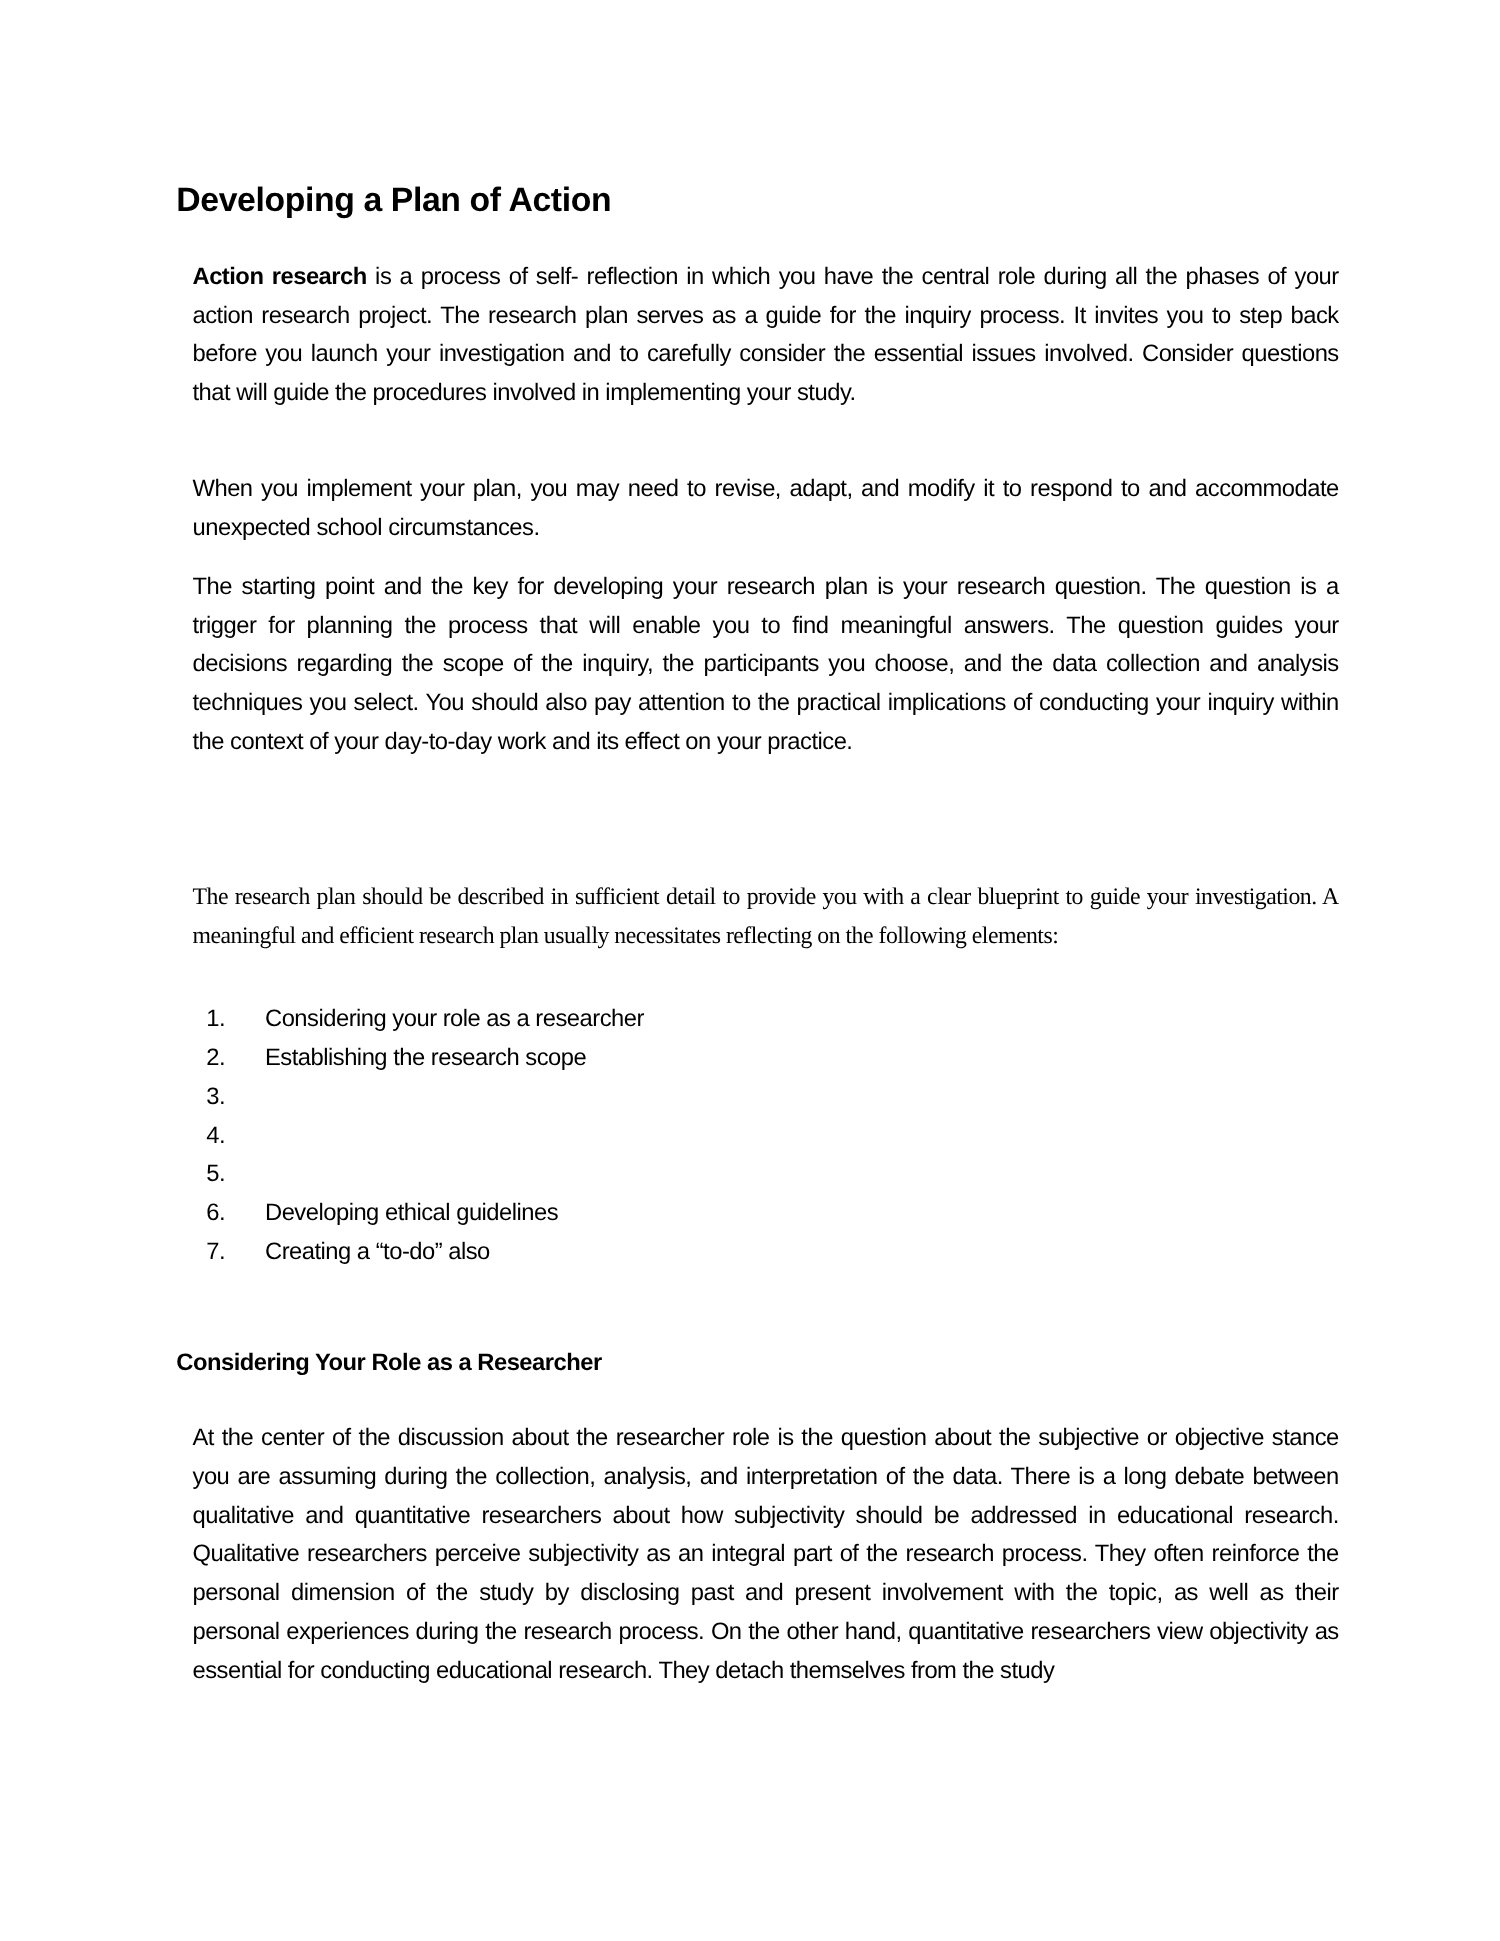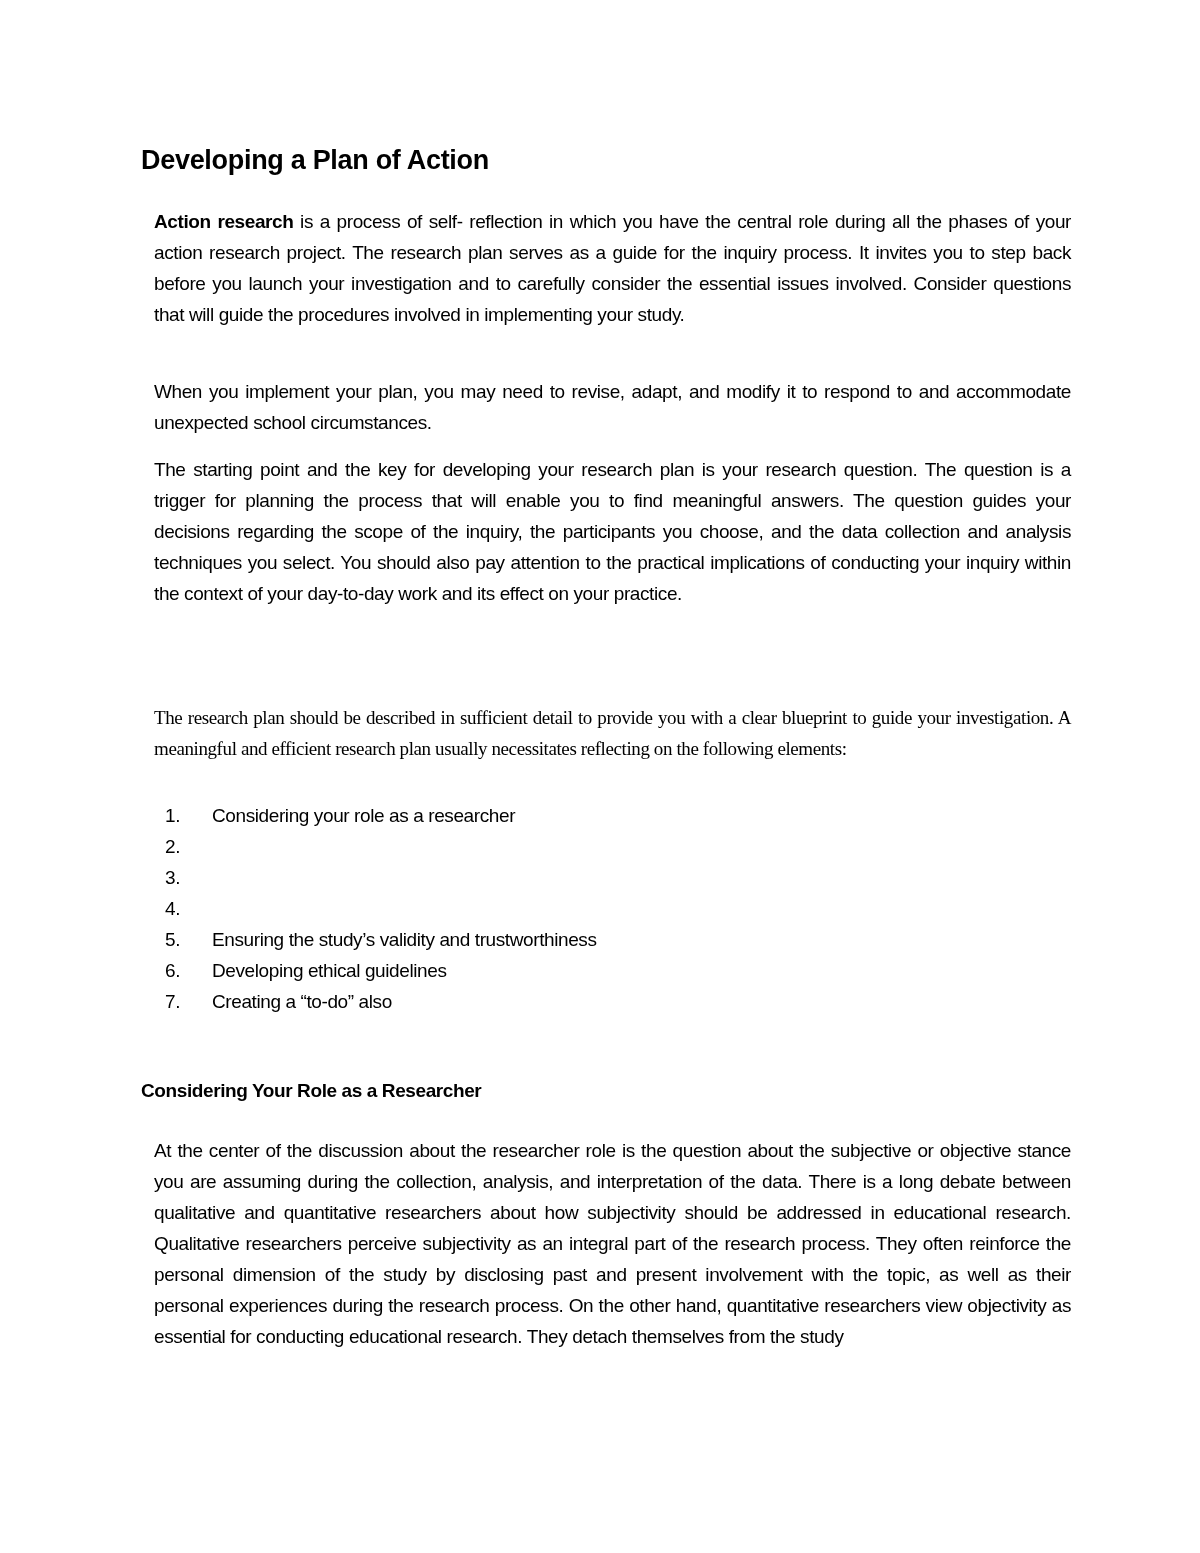--- a/index.html
+++ b/index.html
@@ -46,30 +46,30 @@
 
   <p class="para" style="top:690px;font-family:Liberation Serif, serif;">The research plan should be described in sufficient detail to provide you with a clear blueprint to guide your investigation. A meaningful and efficient research plan usually necessitates reflecting on the following elements:</p>
 
   <ol class="list">
     <li>
         <span class="num">1.</span>
         <span>Considering your role as a researcher</span>
       </li>
     <li>
         <span class="num">2.</span>
+        <span>Establishing the research scope</span>
       </li>
     <li>
         <span class="num">3.</span>
       </li>
     <li>
         <span class="num">4.</span>
       </li>
     <li>
         <span class="num">5.</span>
-        <span>Ensuring the study’s validity and trustworthiness</span>
       </li>
     <li>
         <span class="num">6.</span>
         <span>Developing ethical guidelines</span>
       </li>
     <li>
         <span class="num">7.</span>
         <span>Creating a “to-do” also</span>
       </li>
   </ol>

